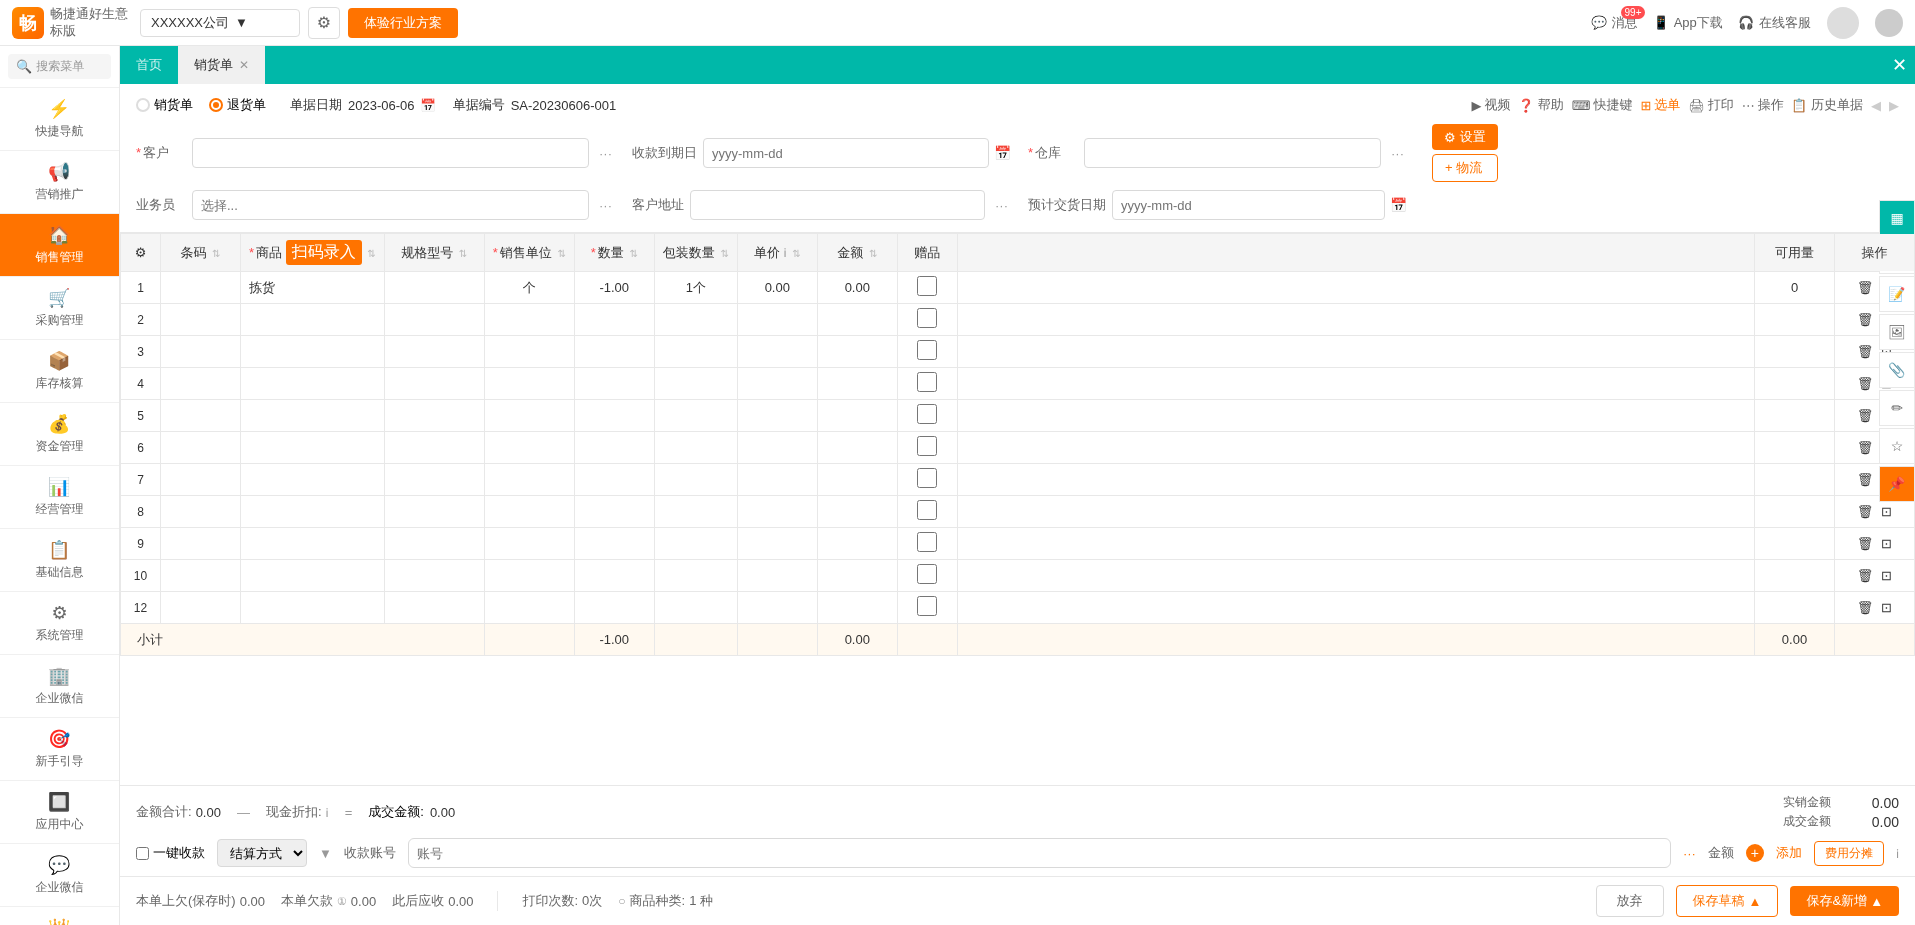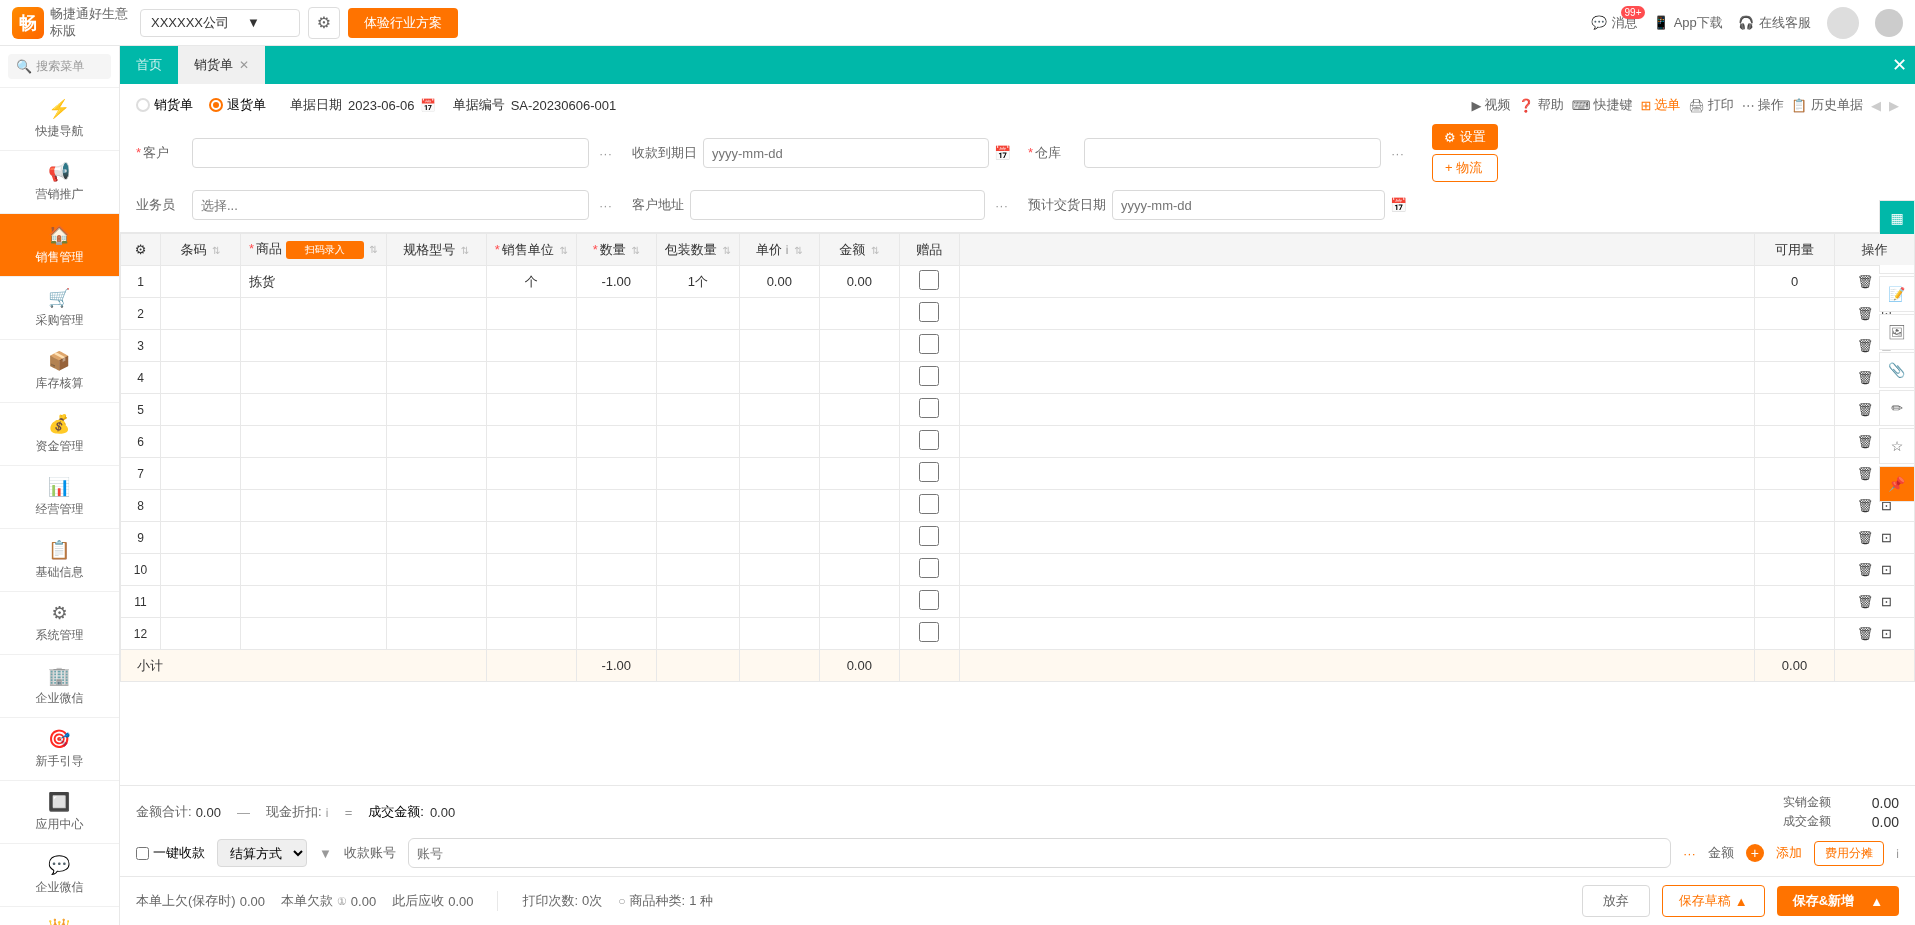--- a/index.html
+++ b/index.html
@@ -28,21 +28,21 @@
       border-radius: 6px;
       display: flex; align-items: center; justify-content: center;
       color: white; font-size: 18px; font-weight: bold;
     }
     .logo-text { font-size: 11px; color: #666; line-height: 1.3; }
     .company-selector {
       display: flex; align-items: center;
       border: 1px solid #ddd;
       border-radius: 4px;
       padding: 4px 10px;
-      gap: 18px;
+      gap: 6px;
       cursor: pointer;
       min-width: 160px;
     }
     .company-selector span { color: #333; font-size: 13px; }
     .chevron { color: #999; font-size: 10px; }
     .gear-btn {
       width: 32px; height: 32px;
       border: 1px solid #ddd;
       border-radius: 4px;
       display: flex; align-items: center; justify-content: center;
@@ -322,22 +322,22 @@
       border: none;
       outline: none;
       background: transparent;
       text-align: center;
     }
     .scan-btn {
       background: #ff7300;
       color: white;
       border: none;
       border-radius: 3px;
-      padding: 2px 19px;
-      font-size: 10px;
+      padding: 2px 6px;
+      font-size: 16px;
       cursor: pointer;
     }
     .th-required::before {
       content: '*';
       color: #ff4d4f;
       margin-right: 2px;
     }
     .checkbox-cell { width: 20px; height: 20px; }
     .subtotal-row td {
       background: #fff9f0;
@@ -441,21 +441,21 @@
       cursor: pointer;
       display: flex; align-items: center; gap: 4px;
     }
     .btn-save {
       background: #ff7300;
       color: white;
       border: none;
       border-radius: 4px;
       padding: 6px 16px;
       cursor: pointer;
-      display: flex; align-items: center; gap: 16px; font-weight: bold;
+      display: flex; align-items: center; gap: 3px;
     }
 
     
     .right-float {
       position: fixed;
       right: 0;
       top: 200px;
       display: flex;
       flex-direction: column;
       gap: 2px;
@@ -924,38 +924,20 @@
       <td></td>
       <td style="text-align:center;"><input type="checkbox" class="checkbox-cell" style=""></td>
       <td></td>
       <td></td>
       <td>
         <span style="cursor:pointer;margin-right:4px;">🗑</span>
         <span style="cursor:pointer;">⊡</span>
       </td>
     </tr>
             <tr>
-      <td class="row-num">11</td>
-      <td><input class="cell-input" value="" style=""></td>
-      <td style="text-align:left;"></td>
-      <td><input class="cell-input" value="" style=""></td>
-      <td></td>
-      <td class=""></td>
-      <td></td>
-      <td></td>
-      <td></td>
-      <td style="text-align:center;"><input type="checkbox" class="checkbox-cell" style=""></td>
-      <td></td>
-      <td></td>
-      <td>
-        <span style="cursor:pointer;margin-right:4px;">🗑</span>
-        <span style="cursor:pointer;">⊡</span>
-      </td>
-    </tr>
-            <tr>
       <td class="row-num">12</td>
       <td><input class="cell-input" value="" style=""></td>
       <td style="text-align:left;"></td>
       <td><input class="cell-input" value="" style=""></td>
       <td></td>
       <td class=""></td>
       <td></td>
       <td></td>
       <td></td>
       <td style="text-align:center;"><input type="checkbox" class="checkbox-cell" style=""></td>

